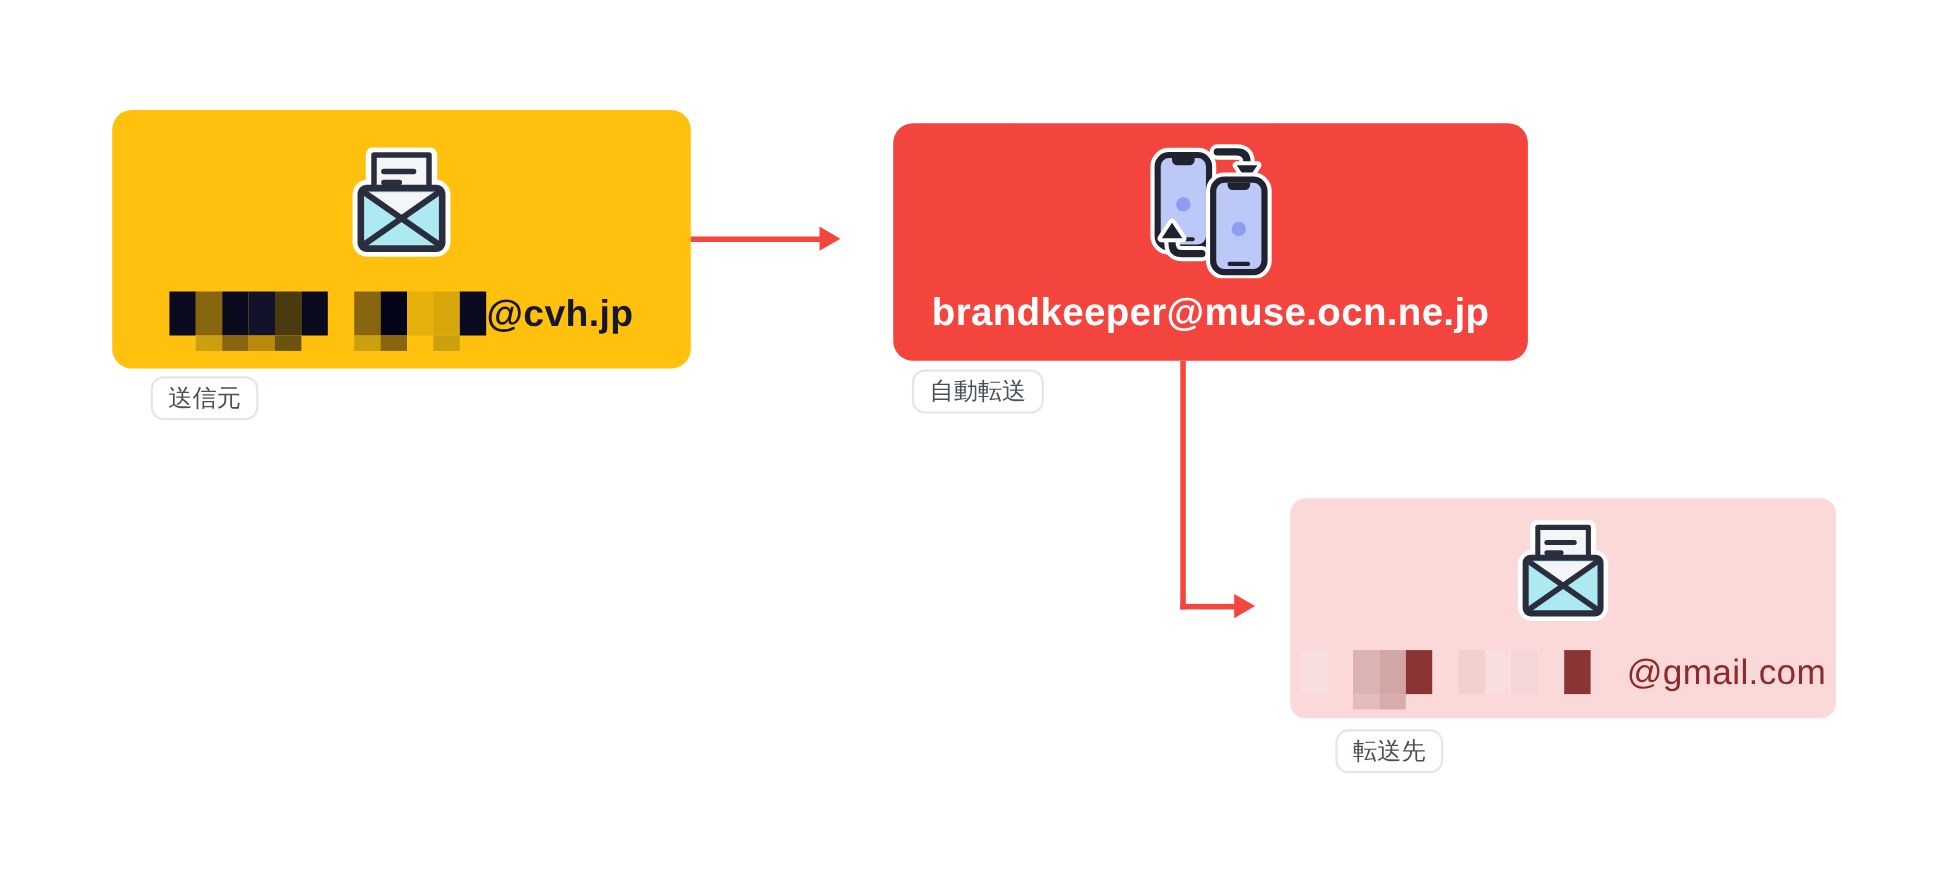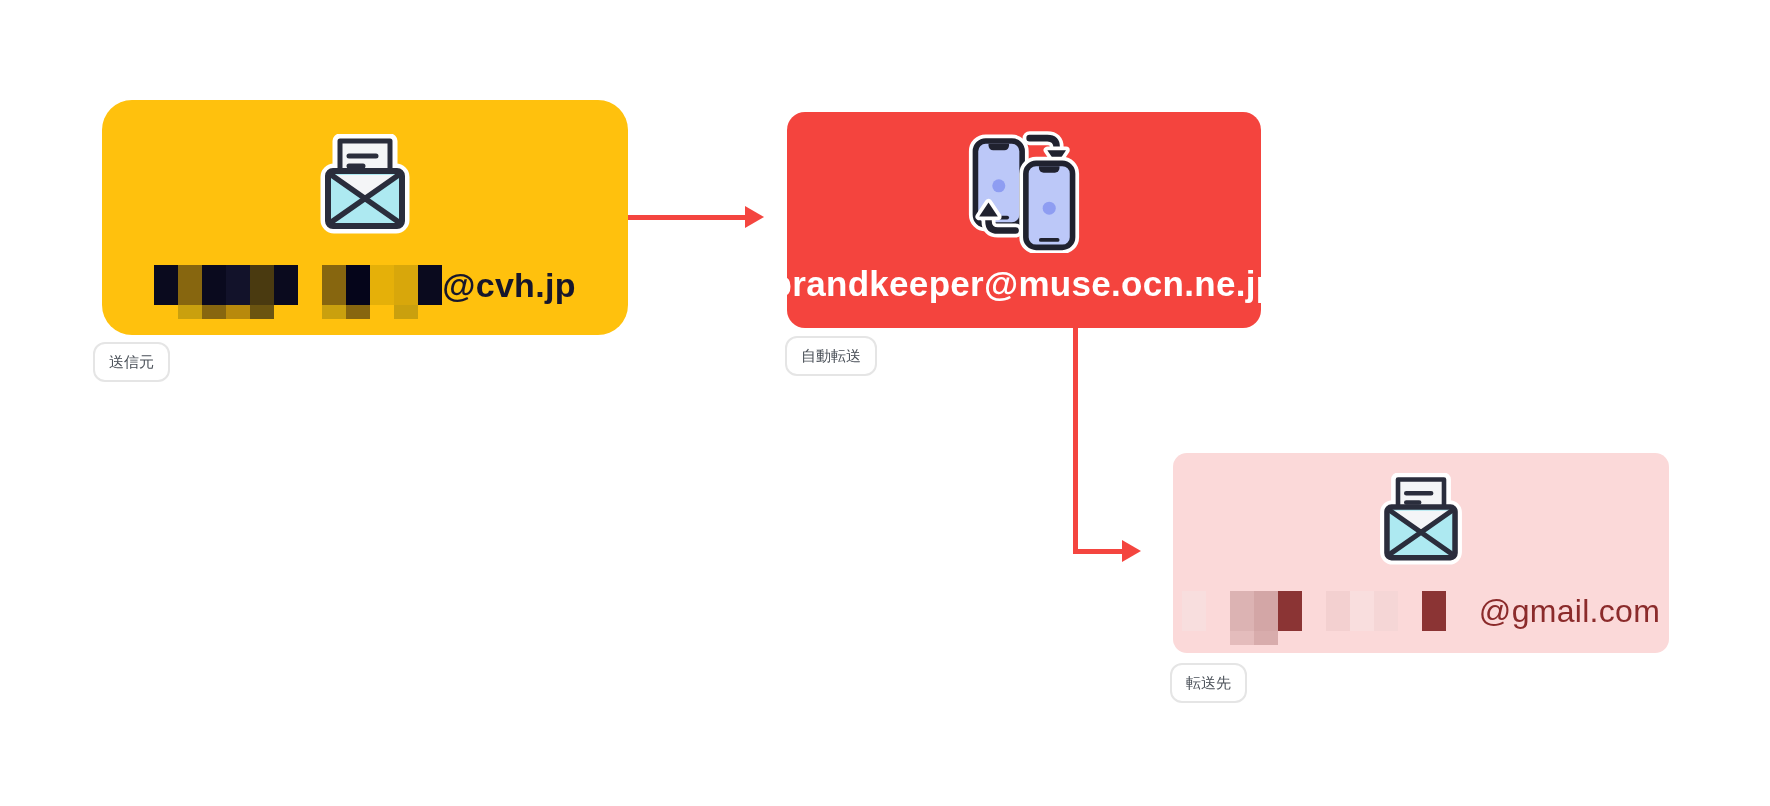--- a/index.html
+++ b/index.html
@@ -15,22 +15,22 @@
   }
 
   
   .node {
     position: absolute;
     border-radius: 18px;
     display: flex;
     flex-direction: column;
     align-items: center;
   }
-  .node-source      { left: 102px;  top: 100px; width: 526px; height: 235px; border-radius: 30px; }
-  .node-forwarder   { left: 787px;  top: 112px; width: 474px; height: 216px; }
+  .node-source      { left: 102px;  top: 100px; width: 526px; height: 235px; }
+  .node-forwarder   { left: 812px;  top: 112px; width: 577px; height: 216px; }
   .node-destination { left: 1173px; top: 453px; width: 496px; height: 200px; border-radius: 14px; }
 
   .node-icon { flex: 0 0 auto; }
   .node-source .node-icon      { margin-top: 34px;  width: 100px; height: 100px; }
   .node-forwarder .node-icon   { margin-top: 14px;  width: 116px; height: 127px; }
   .node-destination .node-icon { margin-top: 20px;  width: 92px;  height: 92px; }
 
   .email-row {
     position: absolute;
     left: 0; right: 0;
@@ -54,23 +54,24 @@
 
   
   .pill {
     position: absolute;
     background: #ffffff;
     border: 2px solid #e5e5e5;
     border-radius: 12px;
     height: 40px;
     line-height: 36px;
     padding: 0 14px;
-    font-size: 15px;
+    font-size: 22px;
     color: #4a5058;
     white-space: nowrap;
+    margin-left: 44px;
   }
   .pill-source      { left: 93px;   top: 342px; }
   .pill-forwarder   { left: 785px;  top: 336px; }
   .pill-destination { left: 1170px; top: 663px; text-align: center; }
 
   
   .arrow-seg  { position: absolute; background: #F4453F; }
   .arrow-head {
     position: absolute;
     width: 0; height: 0;

